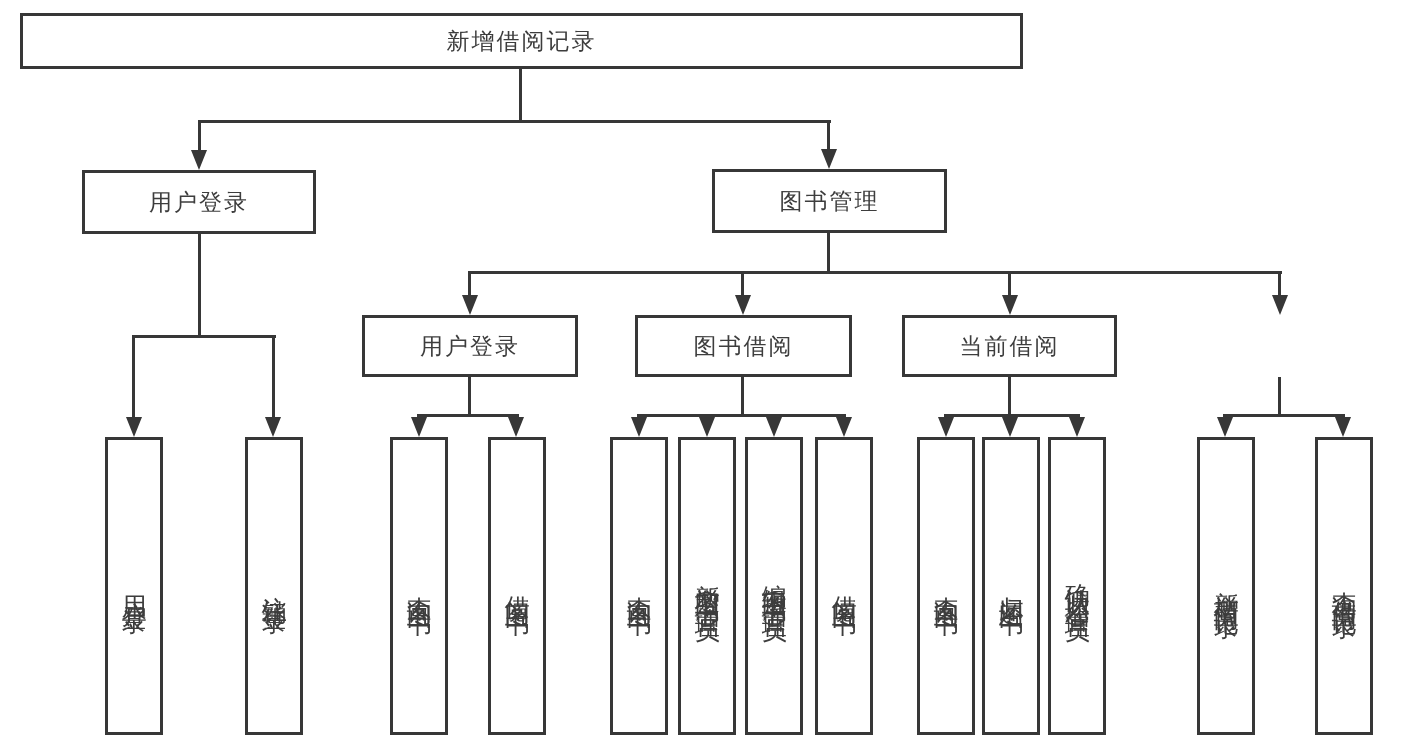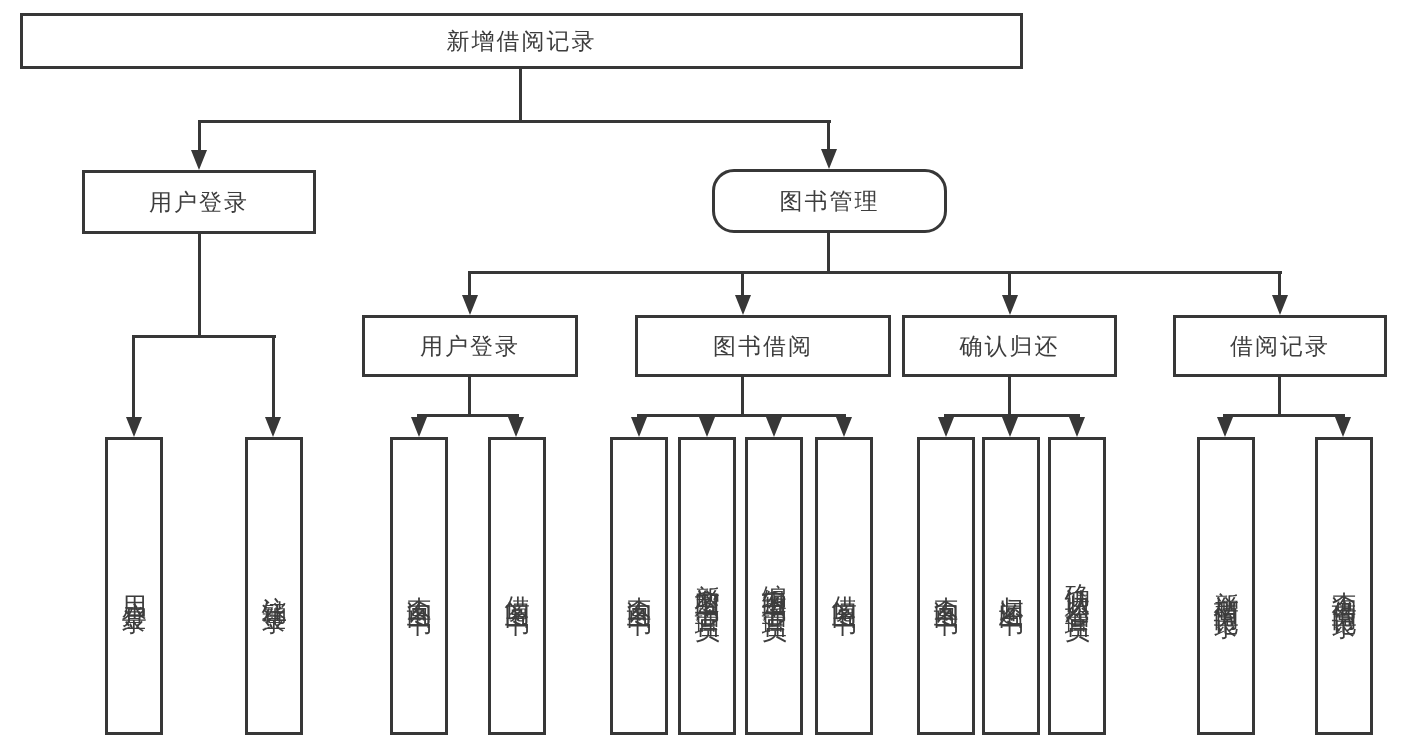--- a/index.html
+++ b/index.html
@@ -112,29 +112,28 @@
   <div class="arrow" style="left:938px;  top:417px;"></div>
   <div class="arrow" style="left:1002px; top:417px;"></div>
   <div class="arrow" style="left:1069px; top:417px;"></div>
   <div class="arrow" style="left:1217px; top:417px;"></div>
   <div class="arrow" style="left:1335px; top:417px;"></div>
 
   <div class="box hbox" style="left:20px; top:13px; width:1003px; height:56px;">新增借阅记录</div>
 
   <div class="box hbox" style="left:82px; top:170px; width:234px; height:64px;">用户登录</div>
 
-  <div class="box hbox" style="left:712px; top:169px; width:235px; height:64px;border-radius:22px;">图书管理</div>
+  <div class="box hbox" style="left:712px; top:169px; width:235px; height:64px;">图书管理</div>
 
   <div class="box hbox" style="left:362px; top:315px; width:216px; height:62px;">用户登录</div>
 
-  <div class="box hbox" style="left:635px; top:315px; width:256px; height:62px;">图书借阅</div>
+  <div class="box hbox" style="left:635px; top:315px; width:217px; height:62px;">图书借阅</div>
 
-  <div class="box hbox" style="left:902px; top:315px; width:215px; height:62px;">确认归还</div>
+  <div class="box hbox" style="left:902px; top:315px; width:215px; height:62px;">当前借阅</div>
 
-  <div class="box hbox" style="left:1173px; top:315px; width:214px; height:62px;">借阅记录</div>
 
   <div class="box leaf" style="left:105px; top:437px; width:58px; height:298px;">用户登录</div>
 
   <div class="box leaf" style="left:245px; top:437px; width:58px; height:298px;">注销登录</div>
 
   <div class="box leaf" style="left:390px; top:437px; width:58px; height:298px;">查询图书</div>
 
   <div class="box leaf" style="left:488px; top:437px; width:58px; height:298px;">借阅图书</div>
 
   <div class="box leaf" style="left:610px; top:437px; width:58px; height:298px;">查询图书</div>

